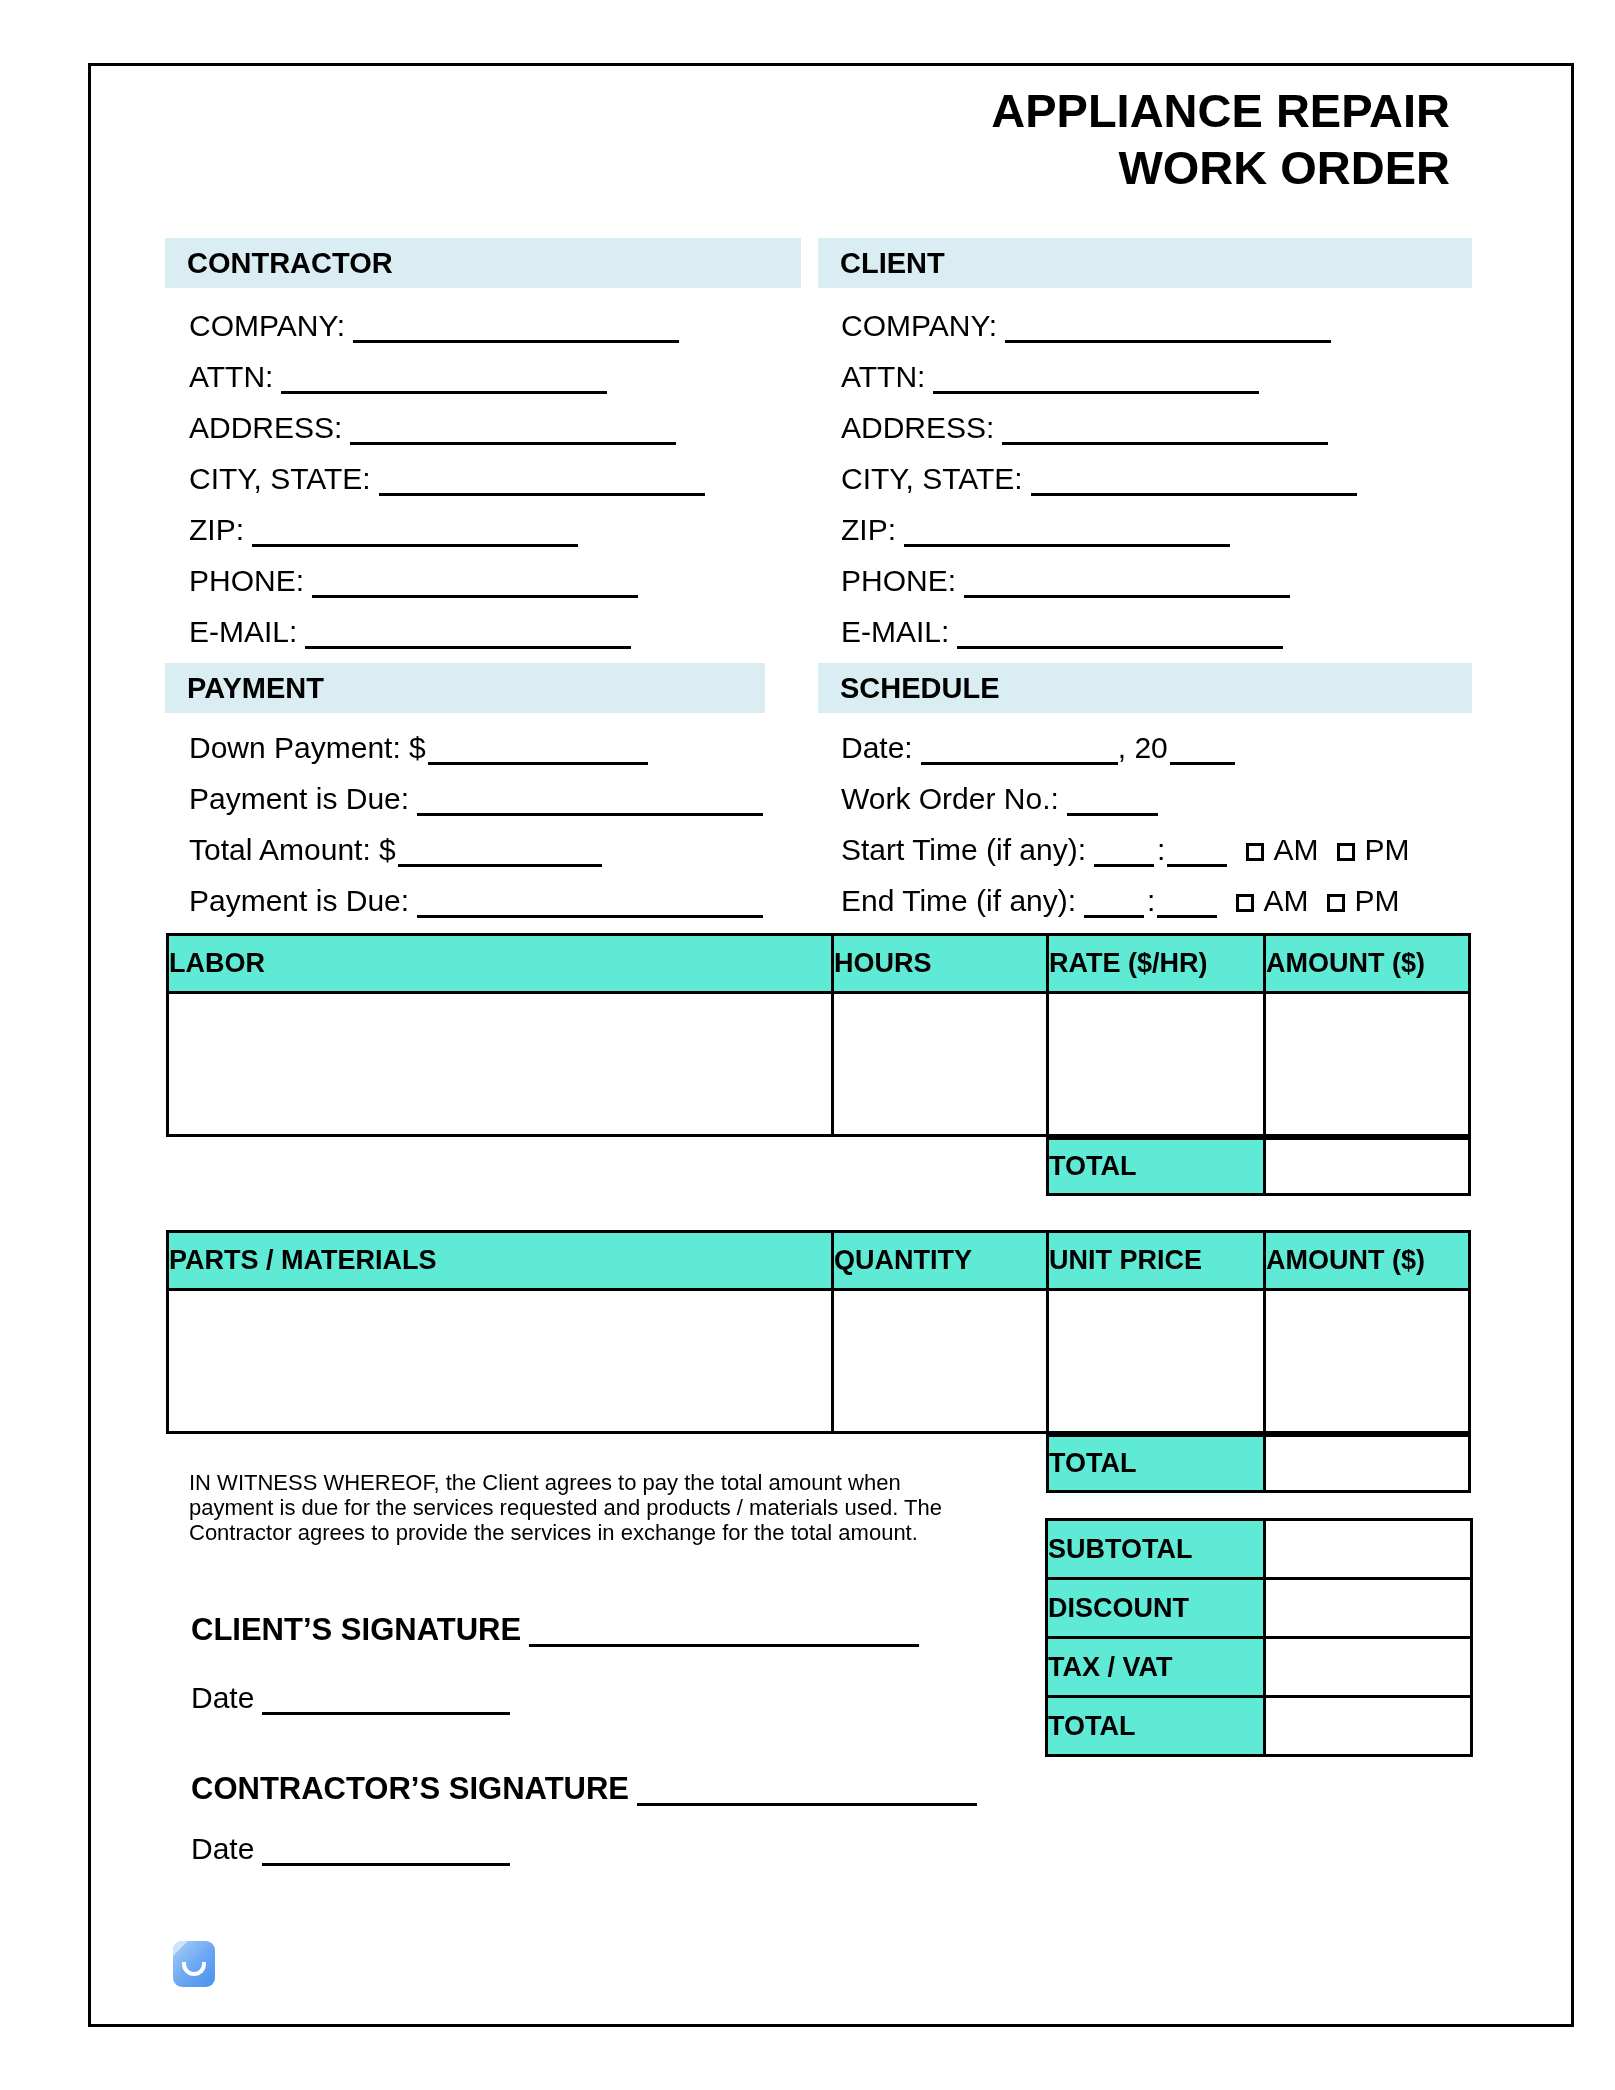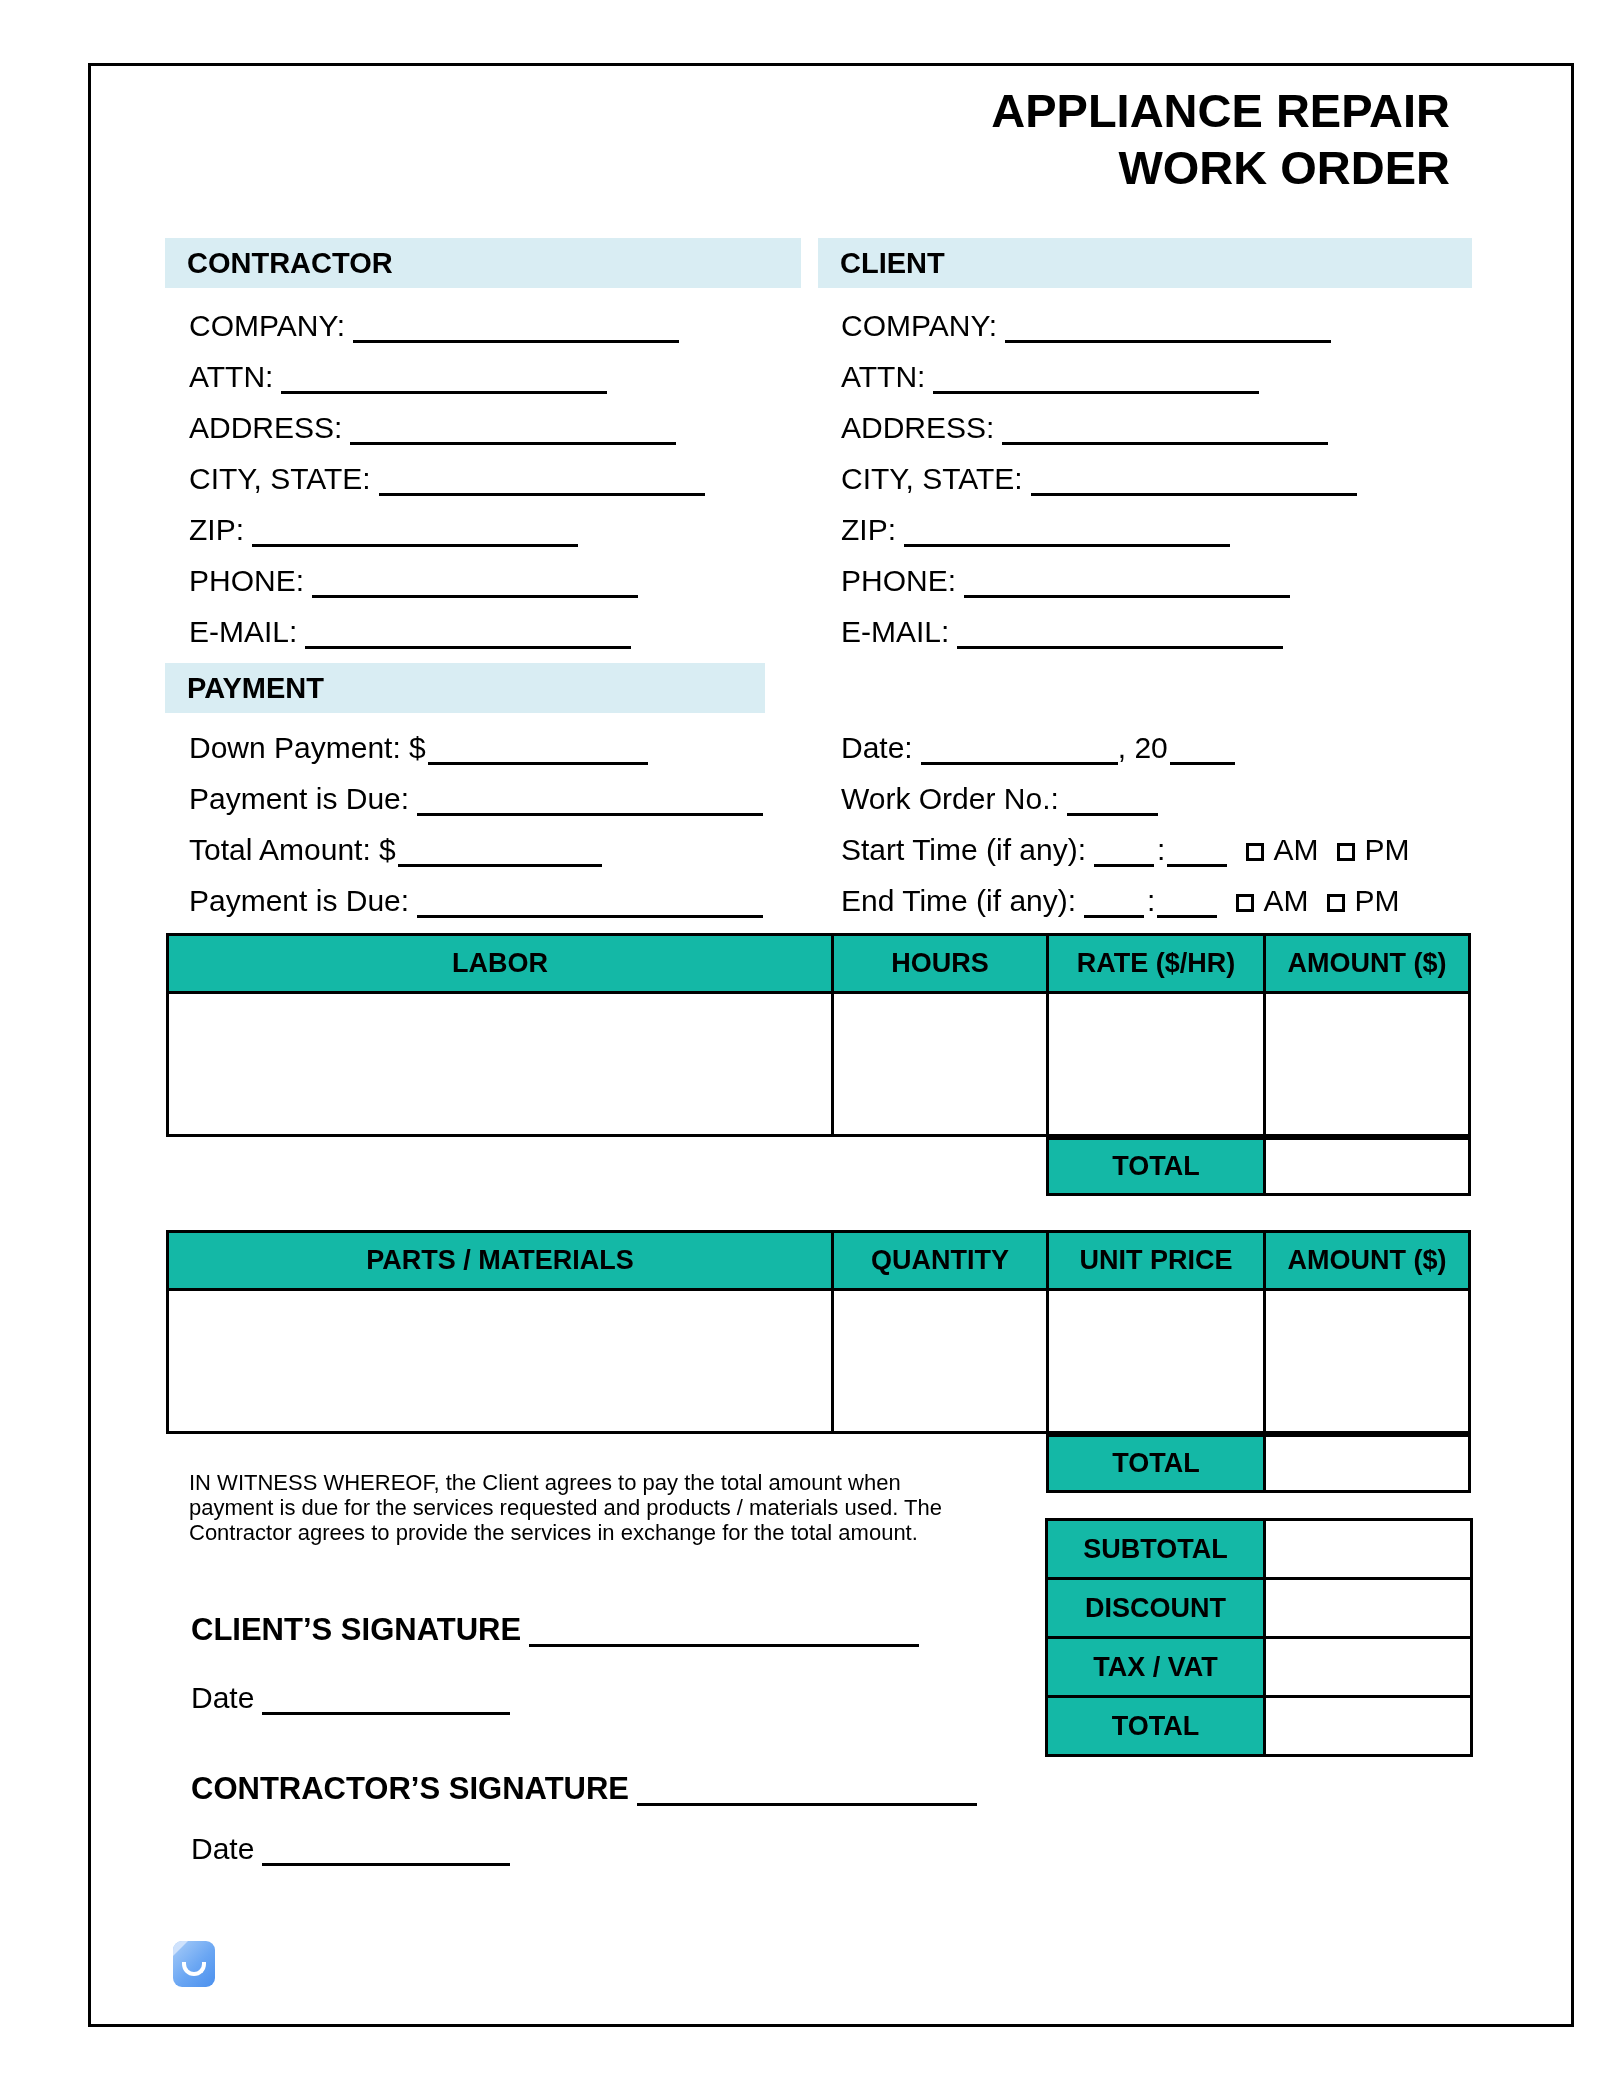--- a/index.html
+++ b/index.html
@@ -23,21 +23,21 @@
   .w326{width:326px;} .w220{width:220px;} .w346{width:346px;} .w204{width:204px;}
   .w197{width:197px;} .w65{width:65px;} .w91{width:91px;} .w60{width:60px;}
   .w390{width:390px;} .w340{width:340px;} .w248{width:248px;}
 
   .cb{display:inline-block;width:18px;height:18px;border:3px solid #000;
       box-sizing:border-box;vertical-align:-1px;margin:0 9px 0 19px;background:#fff;}
   .colon{margin-left:3px;}
 
   table.wtable{position:absolute;border-collapse:collapse;table-layout:fixed;}
   table.wtable th,table.wtable td{border:3px solid #000;padding:0;}
-  table.wtable th{background:#14b8a6;font-size:27px;font-weight:bold;text-align:center;}
+  table.wtable th{background:#5eead4;font-size:27px;font-weight:bold;text-align:left;}
   .hd-row th{height:55px;}
   .body-row td{height:140px;background:#fff;}
   .tot-row th{height:53px;font-size:28px;}
   .tot-row td{height:53px;background:#fff;}
   .sum-row th{height:56px;font-size:28px;}
   .sum-row td{height:56px;background:#fff;}
 
   .witness{position:absolute;font-size:22px;line-height:25px;}
 
   .sigrow{position:absolute;white-space:nowrap;font-size:30px;}
@@ -112,20 +112,23 @@
         <span>PHONE:</span><span class="uline w326"></span>
       </div>
       <div class="frow">
         <span>E-MAIL:</span><span class="uline w326"></span>
       </div>
     </div>
 
     <div class="bar" style="left:74px;top:597px;width:600px;">
       <span>PAYMENT</span>
     </div>
+    <div class="bar" style="left:727px;top:597px;width:654px;">
+      <span>SCHEDULE</span>
+    </div>
 
     <div class="fields" style="left:98px;top:656px;">
       <div class="frow">
         <span>Down Payment: $</span><span class="uline w220 tight"></span>
       </div>
       <div class="frow">
         <span>Payment is Due:</span><span class="uline w346"></span>
       </div>
       <div class="frow">
         <span>Total Amount: $</span><span class="uline w204 tight"></span>

